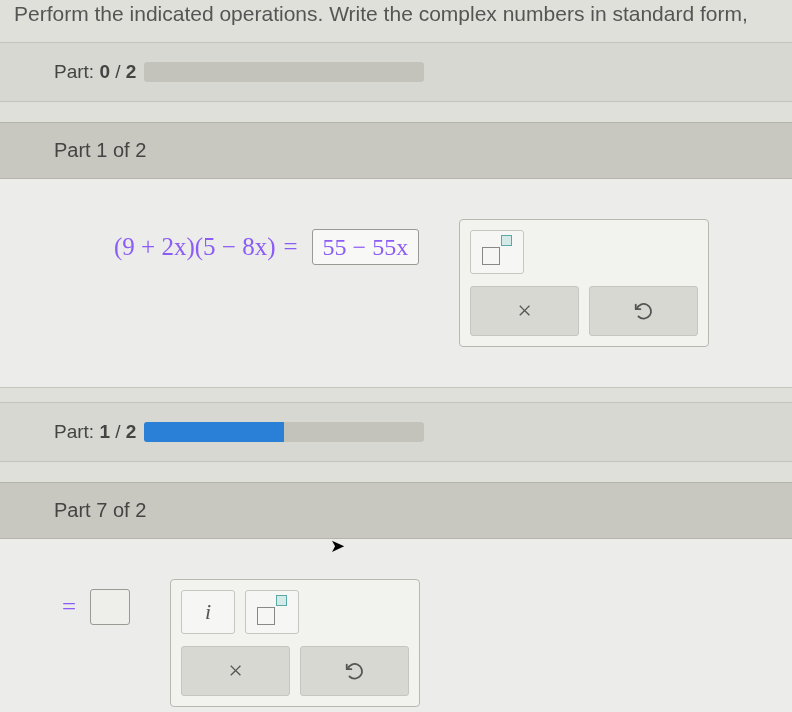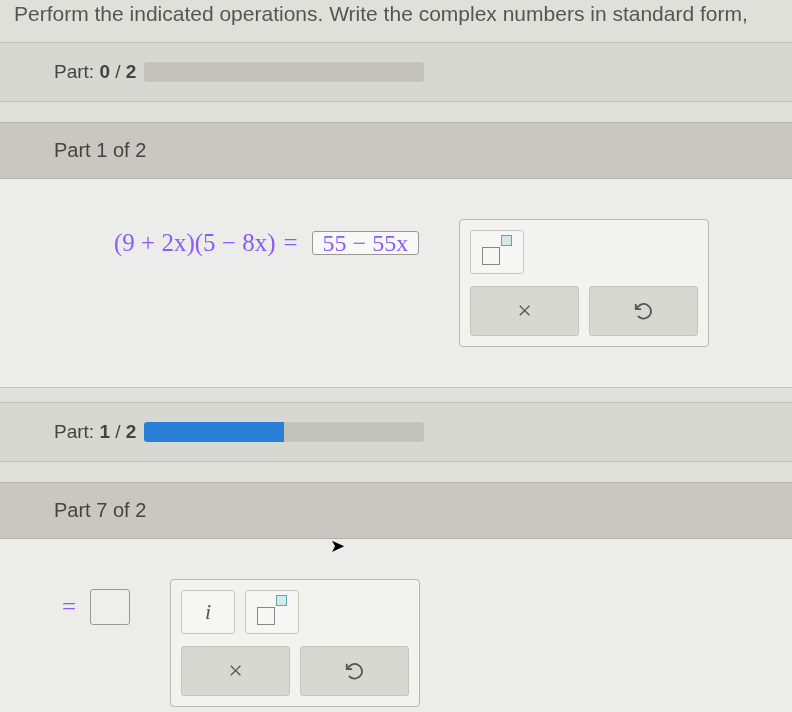--- a/index.html
+++ b/index.html
@@ -72,21 +72,21 @@
     }
     .answer-box {
       display: inline-flex;
       align-items: center;
       border: 1.5px solid #9a9a94;
       border-radius: 3px;
       background: #f8f8f6;
       padding: 4px 10px;
       margin-left: 6px;
       min-width: 40px;
-      height: 24px;
+      height: 36px;
       font-size: 24px;
     }
     .answer-box.empty {
       width: 38px;
       height: 36px;
       background: #eeeeea;
     }
     .tool-panel {
       border: 1px solid #b8b8b0;
       border-radius: 4px;

